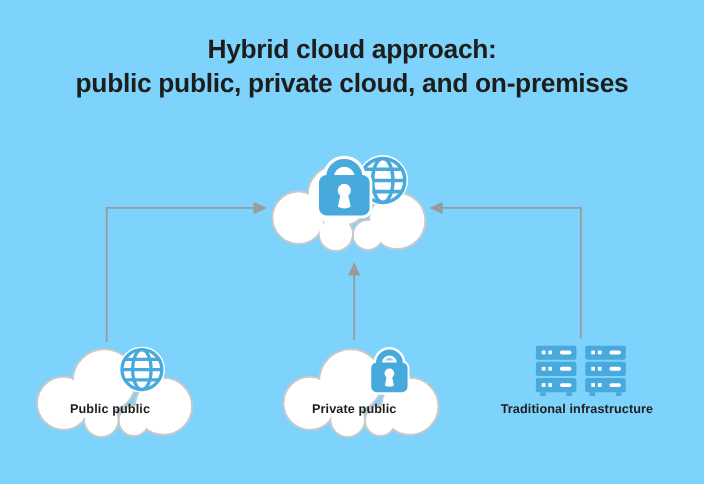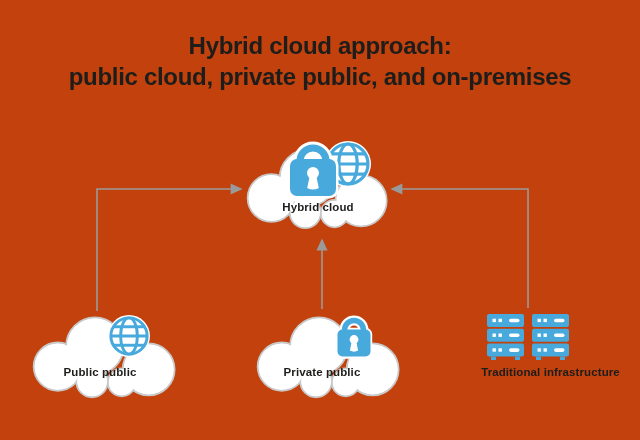--- a/index.html
+++ b/index.html
@@ -1,17 +1,17 @@
 <!DOCTYPE html>
 <html><head>
 <meta charset="utf-8">
 <style>
   html,body{margin:0;padding:0;background:#fff;}
   #stage{
-    position:relative;width:640px;height:440px;background:#c2410c;overflow:hidden;
+    position:relative;width:640px;height:440px;background:#7dd3fc;overflow:hidden;
     font-family:"Liberation Sans", sans-serif;
   }
   .title{
     position:absolute;top:30px;left:0;width:640px;text-align:center;
     font-size:24px;line-height:31px;font-weight:bold;color:#1d1d1b;letter-spacing:-0.3px;
   }
   .abs{position:absolute;}
   .node-label{
     position:absolute;text-align:center;font-size:11.5px;font-weight:bold;color:#1d1d1b;
     letter-spacing:0.1px;z-index:6;
@@ -72,21 +72,21 @@
           <rect x="5.5" y="34.3" width="3.4" height="3.4"></rect>
           <rect x="11.5" y="34.3" width="3.4" height="3.4"></rect>
           <rect x="22" y="34.3" width="10.5" height="3.6" rx="1.8"></rect>
         </g>
       </g>
     </defs>
   </svg>
 
   <div class="title">
     <div>Hybrid cloud approach:</div>
-    <div>public cloud, private public, and on-premises</div>
+    <div>public public, private cloud, and on-premises</div>
   </div>
 
   <svg class="abs arrows" style="left:0;top:0" width="640" height="440" viewBox="0 0 640 440">
     <defs>
       <marker id="arrow-head" markerWidth="9" markerHeight="8" refX="7" refY="4" orient="auto">
         <path d="M0.5,0.5 L8,4 L0.5,7.5 Z" fill="#9a9a9a"></path>
       </marker>
     </defs>
     <g stroke="#9a9a9a" stroke-width="1.6" fill="none">
       <path d="M97,311 L97,189 L241,189" marker-end="url(#arrow-head)"></path>
@@ -113,21 +113,20 @@
 
     <g>
       <path d="M17,24 A13,13 0 0 1 43,24" fill="none" stroke="#ffffff" stroke-width="13"></path>
       <rect x="4.5" y="19.5" width="51" height="42" rx="9" fill="#ffffff"></rect>
       <path d="M17,24 A13,13 0 0 1 43,24" fill="none" stroke="#47a9dc" stroke-width="7"></path>
       <rect x="7" y="22" width="46" height="37" rx="7" fill="#47a9dc"></rect>
       <circle cx="30" cy="36" r="6" fill="#ffffff"></circle>
       <path d="M26.6,39.5 L24.2,51 Q30,54.2 35.8,51 L33.4,39.5 Z" fill="#ffffff"></path>
     </g>
   </svg>
-  <div class="node-label" style="left:258px;top:201px;width:120px">Hybrid cloud</div>
 
   <svg class="abs cloud" style="left:30px;top:311px" width="152" height="89" viewBox="0 0 164 96">
     <use href="#cloud-shape" xlink:href="#cloud-shape"></use>
   </svg>
   <svg class="abs icon" style="left:108px;top:315px" width="42" height="42" viewBox="0 0 44 44">
     <use href="#globe-shape" xlink:href="#globe-shape"></use>
   </svg>
   <div class="node-label" style="left:40px;top:366px;width:120px">Public public</div>
 
   <svg class="abs cloud" style="left:254px;top:311px" width="152" height="89" viewBox="0 0 164 96">
@@ -140,15 +139,15 @@
     <rect x="3.5" y="17.5" width="33" height="27" rx="5" fill="#47a9dc"></rect>
     <circle cx="20" cy="27.5" r="4.4" fill="#ffffff"></circle>
     <path d="M17.6,30 L15.9,38.5 Q20,40.8 24.1,38.5 L22.4,30 Z" fill="#ffffff"></path>
   </svg>
   <div class="node-label" style="left:262px;top:366px;width:120px">Private public</div>
 
   <svg class="abs icon" style="left:487px;top:314px" width="82" height="46" viewBox="0 0 82 46">
     <use href="#server-tower" xlink:href="#server-tower"></use>
     <use href="#server-tower" xlink:href="#server-tower" x="45"></use>
   </svg>
-  <div class="node-label" style="left:468px;top:366px;width:165px">Traditional infrastructure</div>
+  <div class="node-label" style="left:442px;top:366px;width:165px">Traditional infrastructure</div>
 
 </div>
 
 </body></html>

